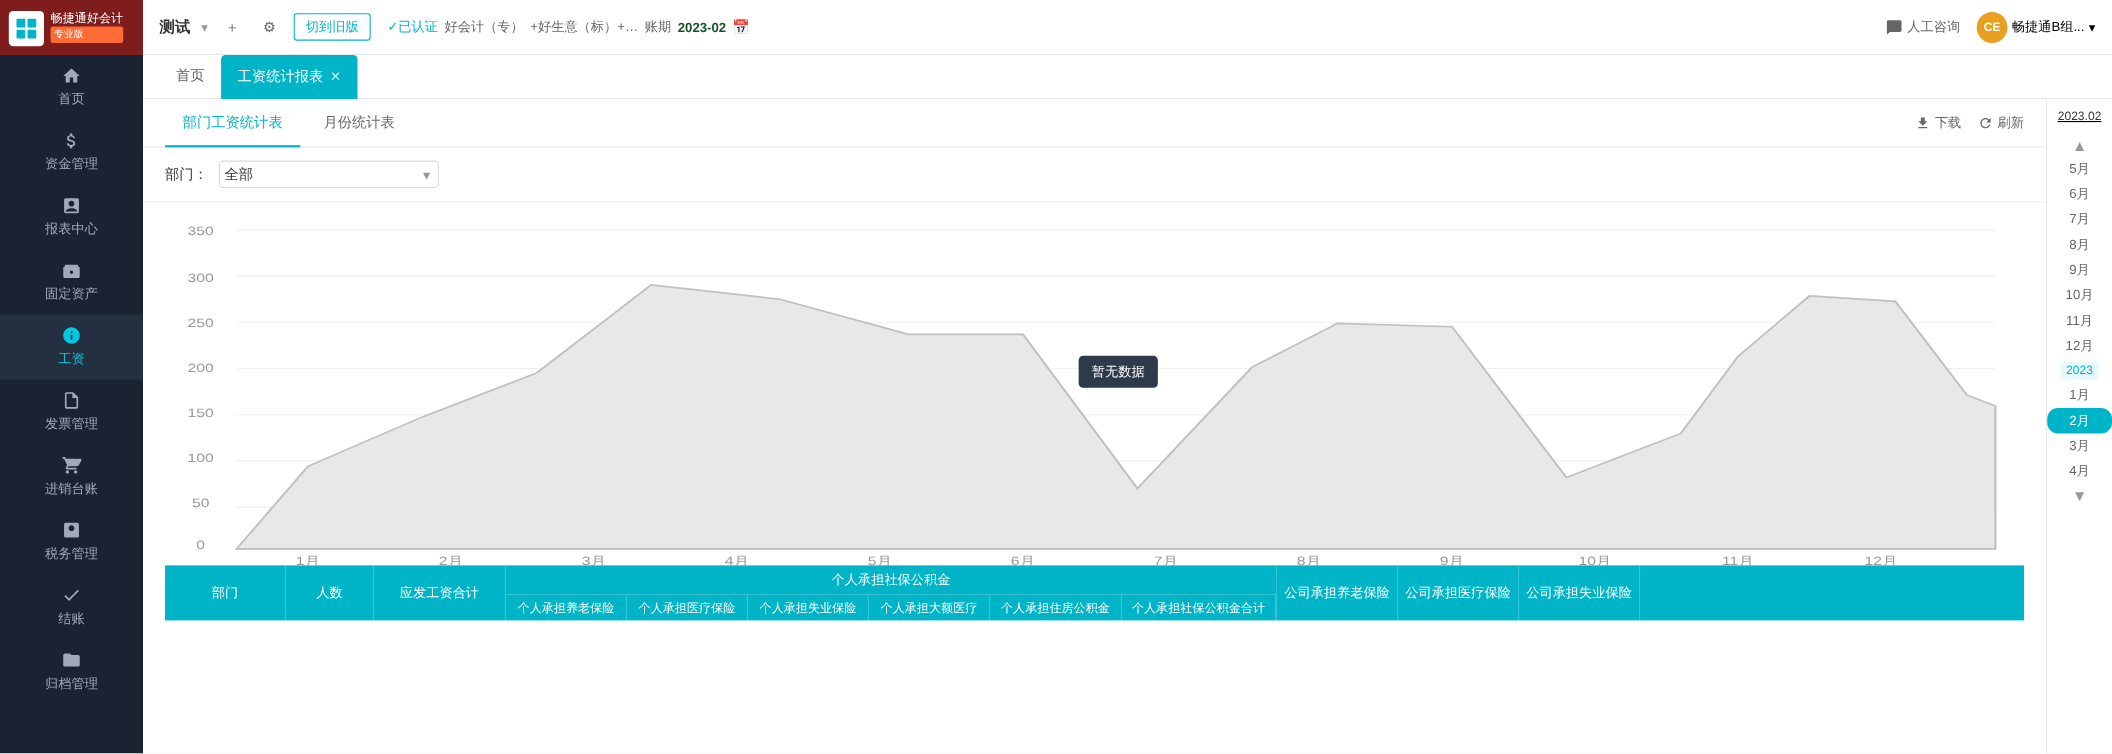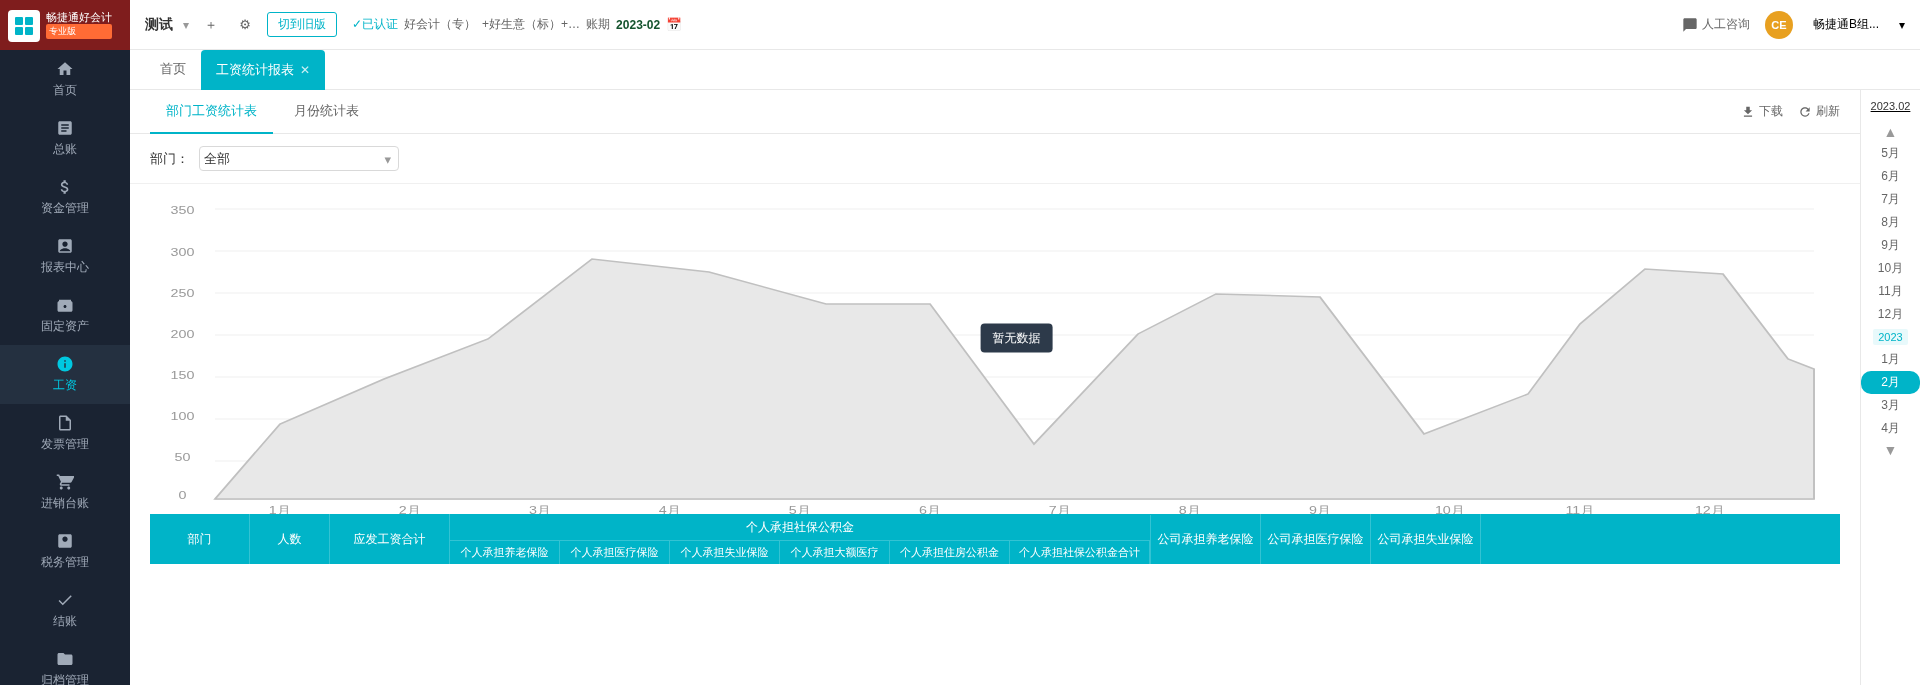--- a/index.html
+++ b/index.html
@@ -111,21 +111,21 @@
     .topbar-right {
       margin-left: auto;
       display: flex;
       align-items: center;
       gap: 15px;
     }
     .topbar-service {
       display: flex; align-items: center; gap: 4px; color: #666; font-size: 12px; cursor: pointer;
     }
     .topbar-user {
-      display: flex; align-items: center; gap: 20px; font-size: 12px; cursor: pointer;
+      display: flex; align-items: center; gap: 4px; font-size: 12px; cursor: pointer;
     }
     .user-avatar {
       width: 28px; height: 28px; border-radius: 50%; background: #e8a020;
       display: flex; align-items: center; justify-content: center;
       color: white; font-size: 11px; font-weight: bold;
     }
 
     
     .tabbar {
       background: #fff;
@@ -388,26 +388,20 @@
       <div class="sidebar-logo-text">畅捷通好会计</div>
       <div class="sidebar-logo-badge">专业版</div>
     </div>
   </div>
 
   <div class="sidebar-item">
     <svg viewBox="0 0 24 24" fill="currentColor">
         <path d="M10 20v-6h4v6h5v-8h3L12 3 2 12h3v8z"></path>
       </svg>
     <span>首页</span>
-  </div>
-  <div class="sidebar-item">
-    <svg viewBox="0 0 24 24" fill="currentColor">
-        <path d="M19 3H5c-1.1 0-2 .9-2 2v14c0 1.1.9 2 2 2h14c1.1 0 2-.9 2-2V5c0-1.1-.9-2-2-2zm-5 14H7v-2h7v2zm3-4H7v-2h10v2zm0-4H7V7h10v2z"></path>
-      </svg>
-    <span>总账</span>
   </div>
   <div class="sidebar-item">
     <svg viewBox="0 0 24 24" fill="currentColor">
         <path d="M11.8 10.9c-2.27-.59-3-1.2-3-2.15 0-1.09 1.01-1.85 2.7-1.85 1.78 0 2.44.85 2.5 2.1h2.21c-.07-1.72-1.12-3.3-3.21-3.81V3h-3v2.16c-1.94.42-3.5 1.68-3.5 3.61 0 2.31 1.91 3.46 4.7 4.13 2.5.6 3 1.48 3 2.41 0 .69-.49 1.79-2.7 1.79-2.06 0-2.87-.92-2.98-2.1h-2.2c.12 2.19 1.76 3.42 3.68 3.83V21h3v-2.15c1.95-.37 3.5-1.5 3.5-3.55 0-2.84-2.43-3.81-4.7-4.4z"></path>
       </svg>
     <span>资金管理</span>
   </div>
   <div class="sidebar-item">
     <svg viewBox="0 0 24 24" fill="currentColor">
         <path d="M19 3H5c-1.1 0-2 .9-2 2v14c0 1.1.9 2 2 2h14c1.1 0 2-.9 2-2V5c0-1.1-.9-2-2-2zm-7 3c1.93 0 3.5 1.57 3.5 3.5S13.93 13 12 13s-3.5-1.57-3.5-3.5S10.07 6 12 6zm7 13H5v-.23c0-.62.28-1.2.76-1.58C7.47 15.82 9.64 15 12 15s4.53.82 6.24 2.19c.48.38.76.97.76 1.58V19z"></path>
@@ -595,21 +589,21 @@
             <text x="700" y="320" font-size="11" fill="#999" text-anchor="middle">7月</text>
             <text x="800" y="320" font-size="11" fill="#999" text-anchor="middle">8月</text>
             <text x="900" y="320" font-size="11" fill="#999" text-anchor="middle">9月</text>
             <text x="1000" y="320" font-size="11" fill="#999" text-anchor="middle">10月</text>
             <text x="1100" y="320" font-size="11" fill="#999" text-anchor="middle">11月</text>
             <text x="1200" y="320" font-size="11" fill="#999" text-anchor="middle">12月</text>
           </svg>
         </div>
 
         <div class="table-header">
-          <div class="th-cell" style="width:100px;">部门</div>
+          <div class="th-cell" style="width:110px;">部门</div>
           <div class="th-cell" style="width:80px;">人数</div>
           <div class="th-cell" style="width:120px;">应发工资合计</div>
 
           <div style="display:flex;flex-direction:column;border-right:1px solid rgba(255,255,255,0.2);">
             <div class="th-group-header">个人承担社保公积金</div>
             <div class="th-group-cells">
               <div class="th-sub-cell" style="width:110px;">个人承担养老保险</div>
               <div class="th-sub-cell" style="width:110px;">个人承担医疗保险</div>
               <div class="th-sub-cell" style="width:110px;">个人承担失业保险</div>
               <div class="th-sub-cell" style="width:110px;">个人承担大额医疗</div>

